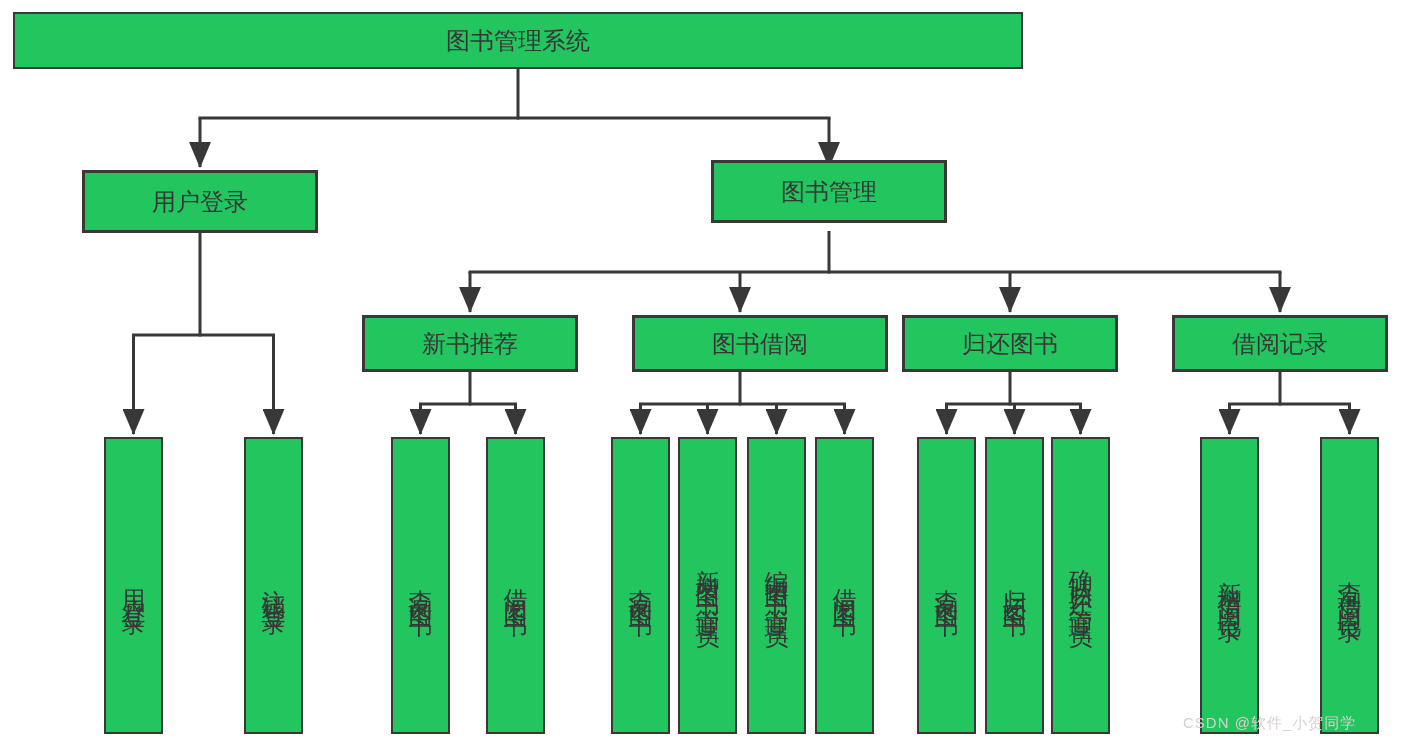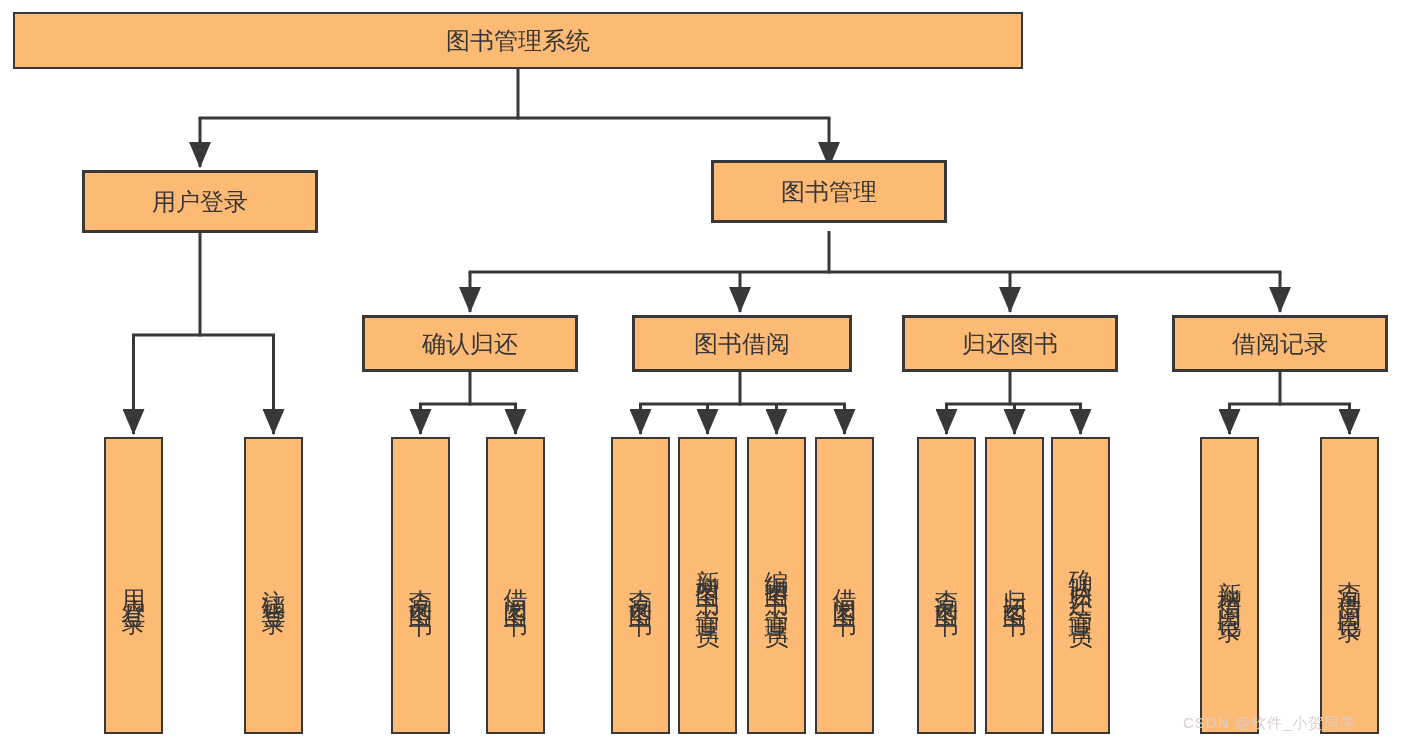--- a/index.html
+++ b/index.html
@@ -17,21 +17,21 @@
   }
   .connectors {
     position: absolute;
     left: 0;
     top: 0;
     pointer-events: none;
   }
   .box {
     position: absolute;
     box-sizing: border-box;
-    background: #fdba74;
+    background: #22c55e;
     border: 2px solid #383838;
     color: #363636;
     display: flex;
     align-items: center;
     justify-content: center;
     font-size: 24px;
     line-height: 1;
     white-space: nowrap;
   }
   .box.heavy { border-width: 3px; }
@@ -110,23 +110,23 @@
   </div>
 
   <div class="box heavy" style="left:82px; top:170px; width:236px; height:63px;">
     <span>用户登录</span>
   </div>
   <div class="box heavy" style="left:711px; top:160px; width:236px; height:63px;">
     <span>图书管理</span>
   </div>
 
   <div class="box heavy" style="left:362px; top:315px; width:216px; height:57px;">
-    <span>确认归还</span>
+    <span>新书推荐</span>
   </div>
-  <div class="box heavy" style="left:632px; top:315px; width:220px; height:57px;">
+  <div class="box heavy" style="left:632px; top:315px; width:256px; height:57px;">
     <span>图书借阅</span>
   </div>
   <div class="box heavy" style="left:902px; top:315px; width:216px; height:57px;">
     <span>归还图书</span>
   </div>
   <div class="box heavy" style="left:1172px; top:315px; width:216px; height:57px;">
     <span>借阅记录</span>
   </div>
 
   <div class="box leaf" style="left:104px; top:437px; width:59px; height:297px;">

